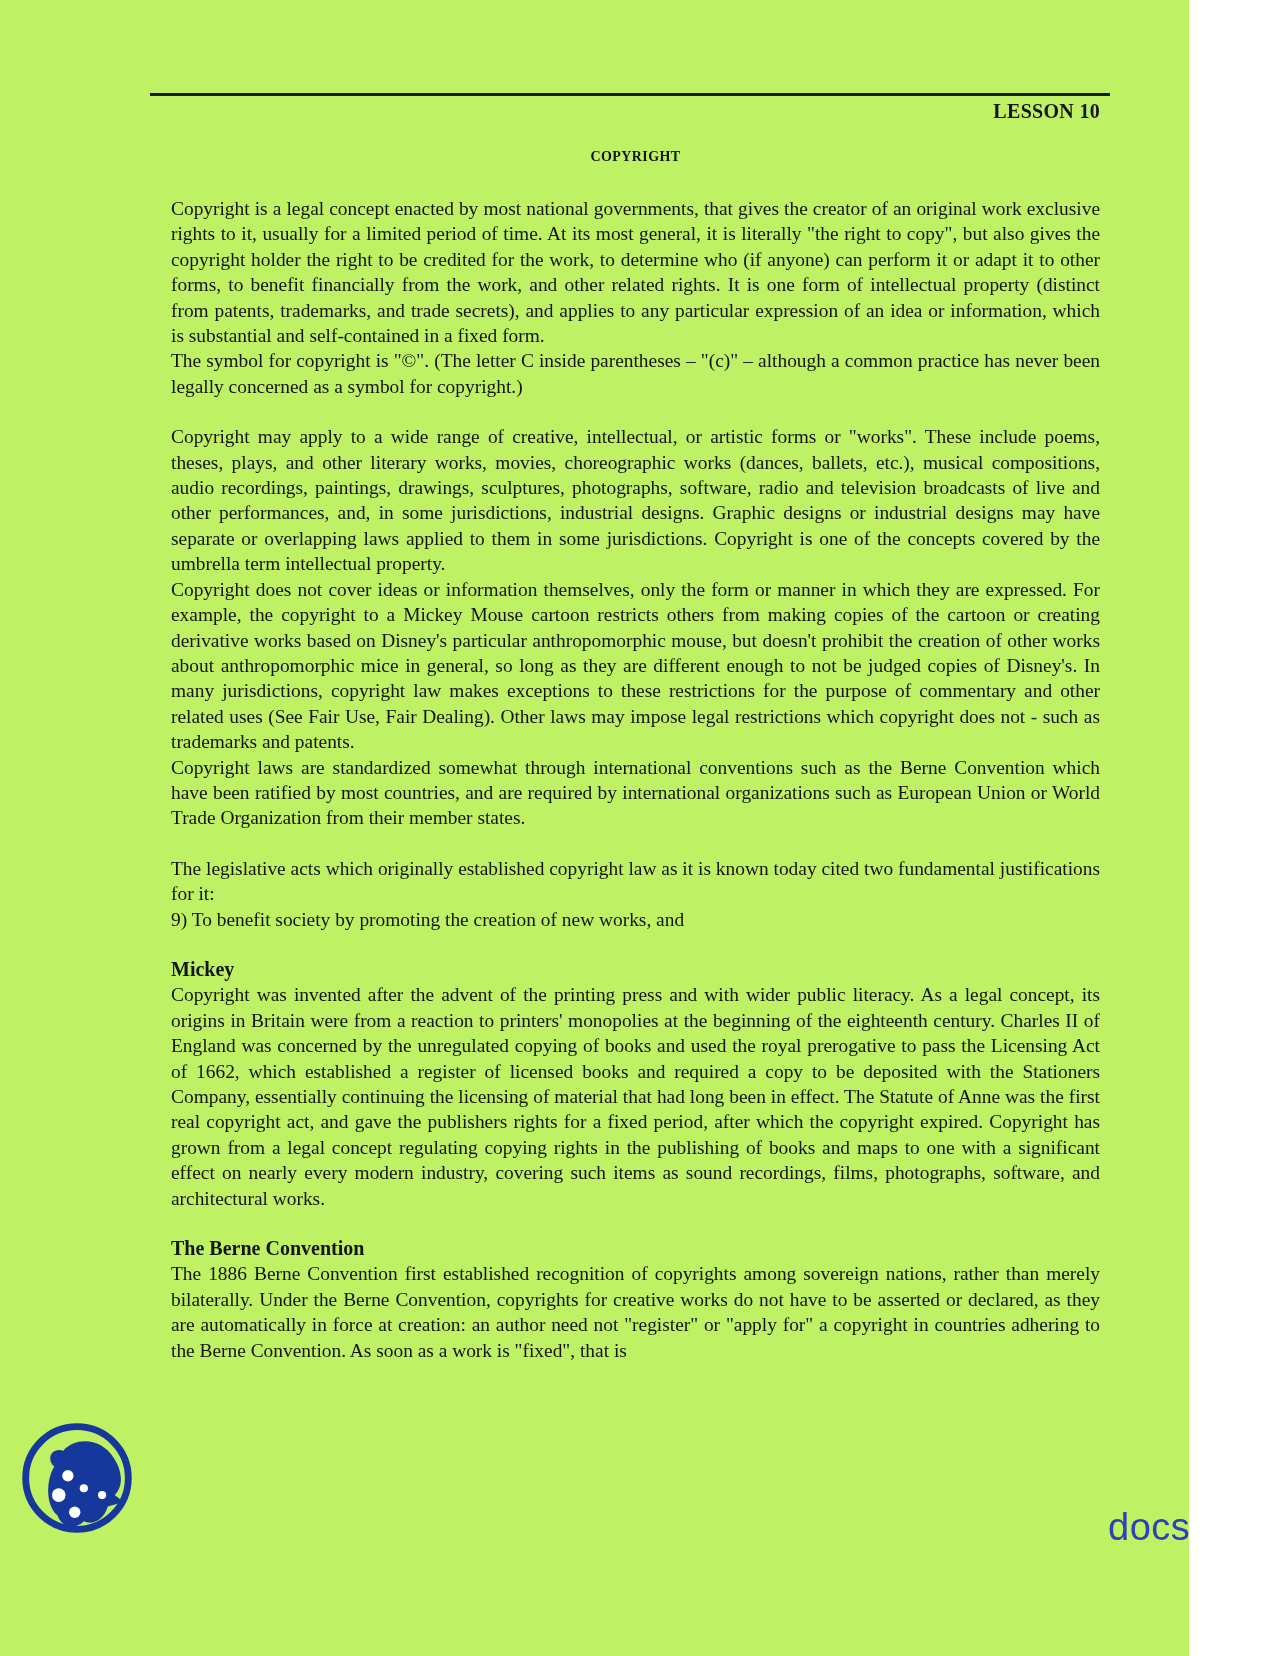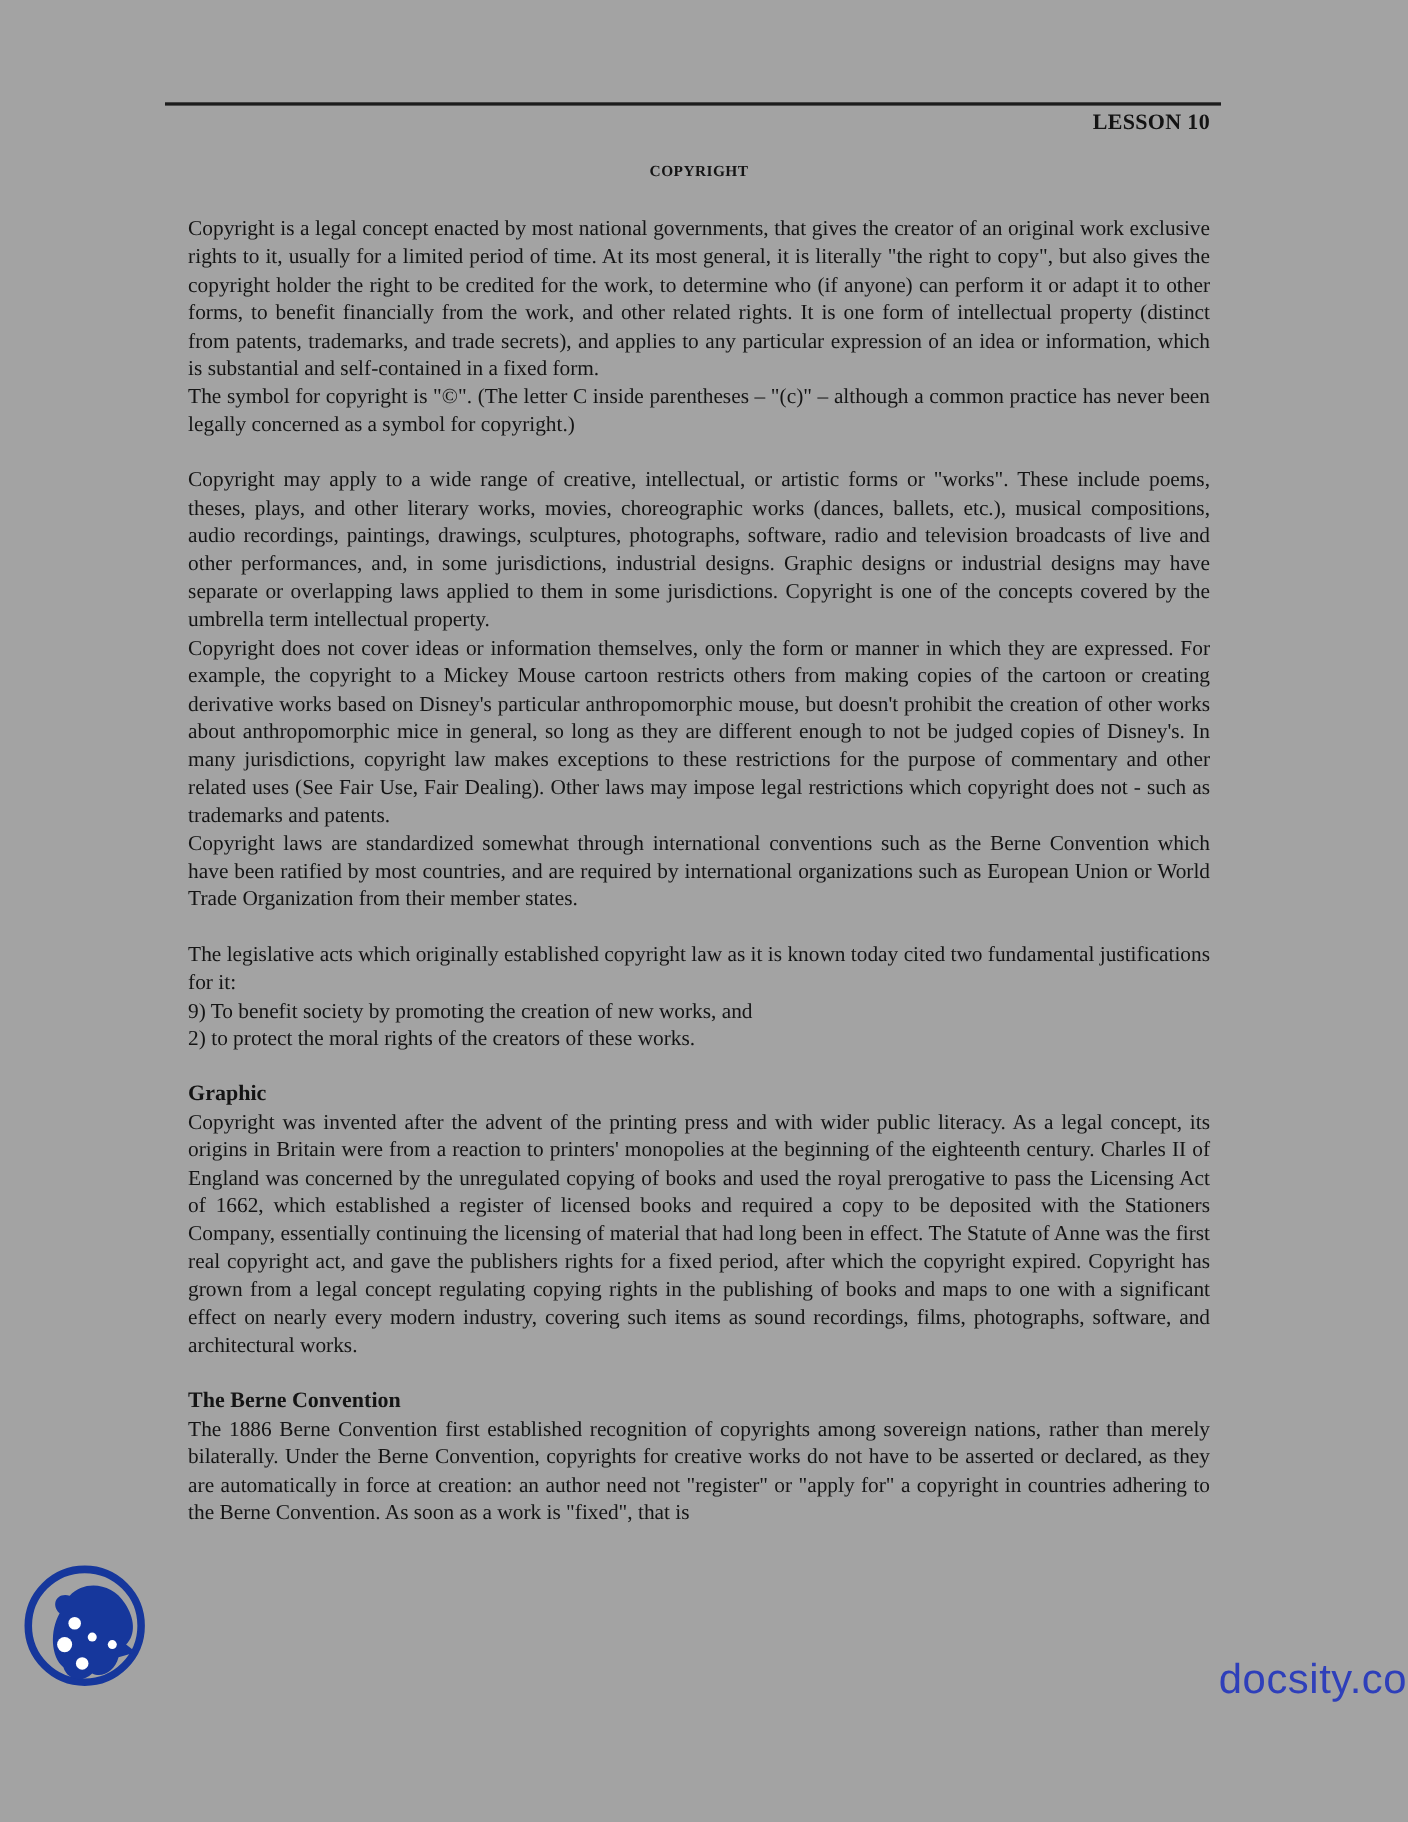--- a/index.html
+++ b/index.html
@@ -2,23 +2,23 @@
 <html><head>
 <meta charset="utf-8">
 <style>
   html, body {
     margin: 0;
     padding: 0;
     background: #ffffff;
   }
   .page {
     position: relative;
-    width: 1280px;
+    width: 1189px;
     height: 1656px;
-    background: #a3a3a3;
+    background: #bef264;
     font-family: "Liberation Serif", "DejaVu Serif", serif;
     color: #141414;
     overflow: hidden;
   }
   .top-rule {
     position: absolute;
     left: 150px;
     top: 93px;
     width: 960px;
     border-top: 3px solid #1c1c1c;
@@ -97,24 +97,23 @@
         <p class="paragraph">The symbol for copyright is "©". (The letter C inside parentheses – "(c)" – although a common practice has never been legally concerned as a symbol for copyright.)</p>
       </div>
       <div class="section">
         <p class="paragraph">Copyright may apply to a wide range of creative, intellectual, or artistic forms or "works". These include poems, theses, plays, and other literary works, movies, choreographic works (dances, ballets, etc.), musical compositions, audio recordings, paintings, drawings, sculptures, photographs, software, radio and television broadcasts of live and other performances, and, in some jurisdictions, industrial designs. Graphic designs or industrial designs may have separate or overlapping laws applied to them in some jurisdictions. Copyright is one of the concepts covered by the umbrella term intellectual property.</p>
         <p class="paragraph">Copyright does not cover ideas or information themselves, only the form or manner in which they are expressed. For example, the copyright to a Mickey Mouse cartoon restricts others from making copies of the cartoon or creating derivative works based on Disney's particular anthropomorphic mouse, but doesn't prohibit the creation of other works about anthropomorphic mice in general, so long as they are different enough to not be judged copies of Disney's. In many jurisdictions, copyright law makes exceptions to these restrictions for the purpose of commentary and other related uses (See Fair Use, Fair Dealing). Other laws may impose legal restrictions which copyright does not - such as trademarks and patents.</p>
         <p class="paragraph">Copyright laws are standardized somewhat through international conventions such as the Berne Convention which have been ratified by most countries, and are required by international organizations such as European Union or World Trade Organization from their member states.</p>
       </div>
       <div class="section">
         <p class="paragraph">The legislative acts which originally established copyright law as it is known today cited two fundamental justifications for it:</p>
         <p class="paragraph">9) To benefit society by promoting the creation of new works, and</p>
-        <p class="paragraph">2) to protect the moral rights of the creators of these works.</p>
       </div>
       <div class="section">
-        <div class="section-heading">Graphic</div>
+        <div class="section-heading">Mickey</div>
         <p class="paragraph">Copyright was invented after the advent of the printing press and with wider public literacy. As a legal concept, its origins in Britain were from a reaction to printers' monopolies at the beginning of the eighteenth century. Charles II of England was concerned by the unregulated copying of books and used the royal prerogative to pass the Licensing Act of 1662, which established a register of licensed books and required a copy to be deposited with the Stationers Company, essentially continuing the licensing of material that had long been in effect. The Statute of Anne was the first real copyright act, and gave the publishers rights for a fixed period, after which the copyright expired. Copyright has grown from a legal concept regulating copying rights in the publishing of books and maps to one with a significant effect on nearly every modern industry, covering such items as sound recordings, films, photographs, software, and architectural works.</p>
       </div>
       <div class="section">
         <div class="section-heading">The Berne Convention</div>
         <p class="paragraph">The 1886 Berne Convention first established recognition of copyrights among sovereign nations, rather than merely bilaterally. Under the Berne Convention, copyrights for creative works do not have to be asserted or declared, as they are automatically in force at creation: an author need not "register" or "apply for" a copyright in countries adhering to the Berne Convention. As soon as a work is "fixed", that is</p>
       </div>
     </div>
 
   <svg class="logo" viewBox="0 0 100 100" aria-hidden="true">
     <circle class="logo-stroke" cx="50" cy="50" r="45" fill="none" stroke="#16379c" stroke-width="6"></circle>

